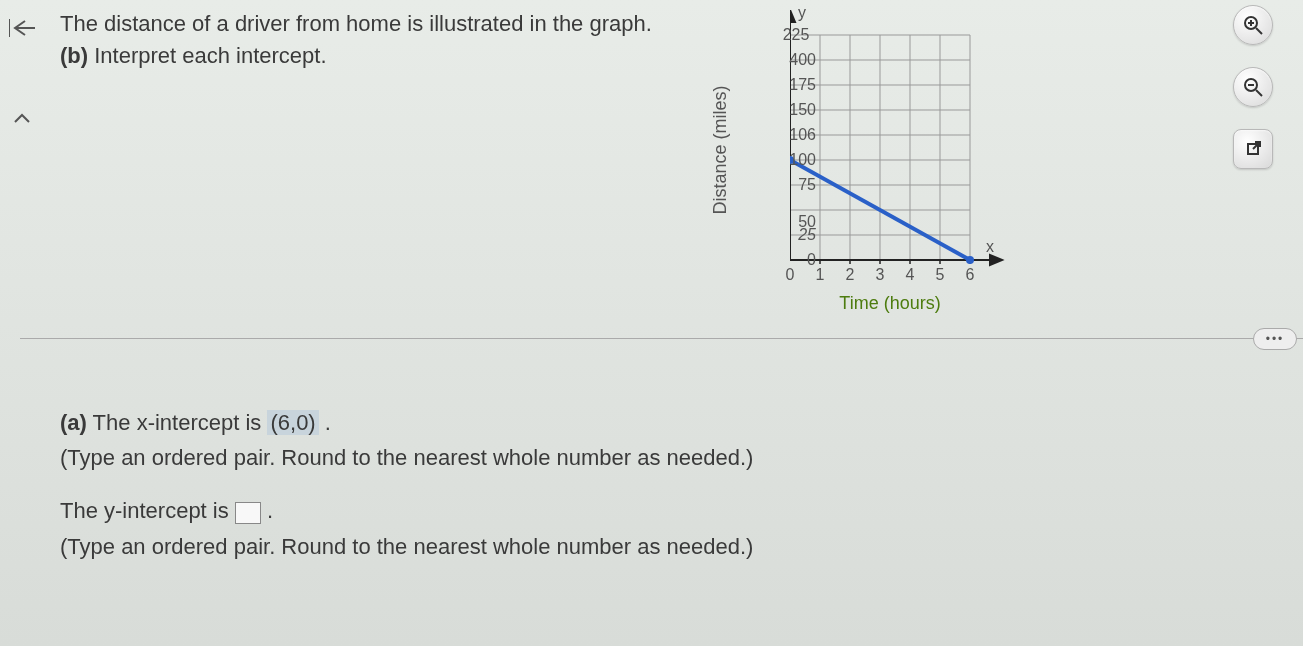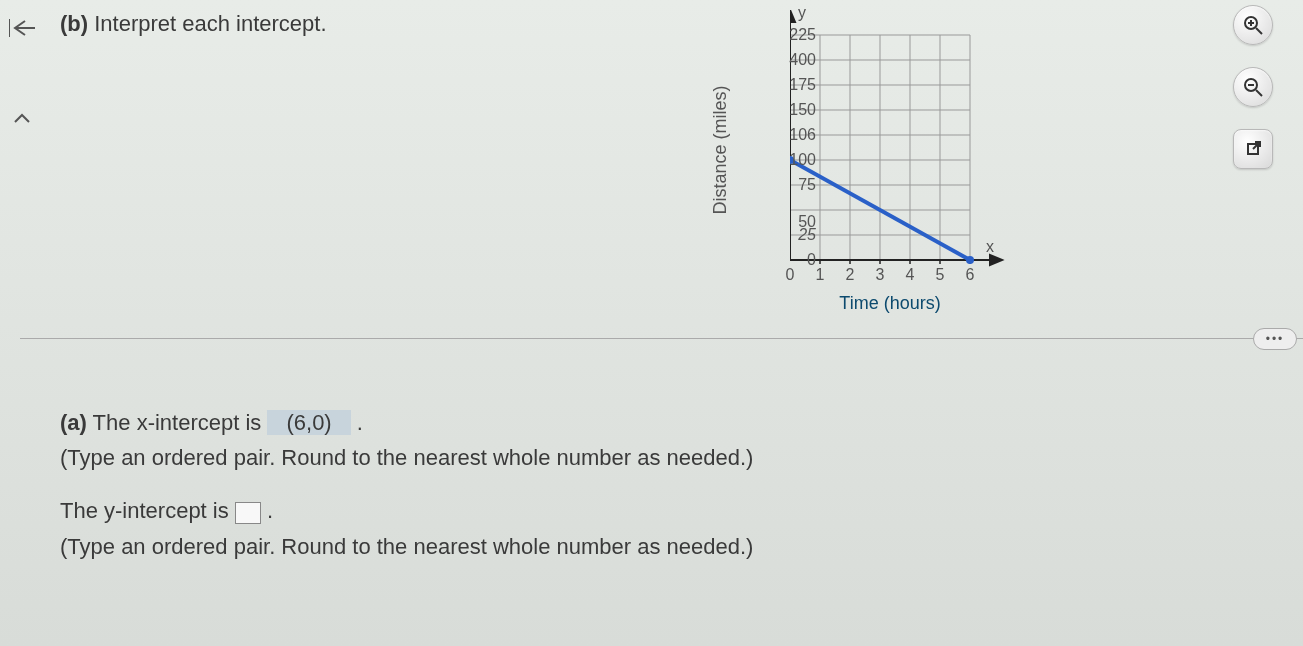--- a/index.html
+++ b/index.html
@@ -50,21 +50,21 @@
     font-size: 18px;
     white-space: nowrap;
     color:#555;
   }
   .xlabel {
     position: absolute;
     left: 170px;
     top: 293px;
     transform: translateX(-50%);
     font-size: 18px;
-    color:#0c4a6e;
+    color:#4d7c0f;
   }
   .plot {
     position: absolute;
     left: 70px; top: 10px;
     width: 220px; height: 260px;
   }
   .tick-y {
     position: absolute;
     right: 224px;
     font-size: 16px;
@@ -119,21 +119,21 @@
   }
   .answers {
     position: absolute;
     left: 60px;
     top: 405px;
     font-size: 22px;
     line-height: 1.6;
   }
   .filled {
     background: #c8d4dc;
-    padding: 0 19px;
+    padding: 0 3px;
   }
   .blank-box {
     display: inline-block;
     width: 26px; height: 22px;
     border: 1px solid #888;
     vertical-align: middle;
     background: #f8f8f8;
   }
   .axis-label-y {
     position:absolute;
@@ -158,20 +158,21 @@
   </div>
   <div class="rail-icon" style="top:108px">
     <svg width="18" height="12" viewBox="0 0 18 12">
         <path d="M2 10 L9 3 L16 10" stroke="#555" stroke-width="2" fill="none"></path>
       </svg>
   </div>
 </div>
 
 <div class="content">
   <div class="prompt">
+    <div>The distance of a driver from home is illustrated in the graph.</div>
     <div><b>(b)</b> Interpret each intercept.</div>
   </div>
 </div>
 
 <div class="chart-wrap">
   <div class="ylabel">Distance (miles)</div>
   <div class="xlabel">Time (hours)</div>
   <div class="plot">
     <svg width="220" height="260" viewBox="0 0 220 260">
 
@@ -234,21 +235,21 @@
   <div id="xticks"></div>
 <div class="tick-y" style="top: 260px;">0</div>
     <div class="tick-y" style="top: 235px; font-style: italic;">25</div>
     <div class="tick-y" style="top: 210px; margin-top: 12px;">50</div>
     <div class="tick-y" style="top: 185px;">75</div>
     <div class="tick-y" style="top: 160px;">100</div>
     <div class="tick-y" style="top: 135px;">106</div>
     <div class="tick-y" style="top: 110px;">150</div>
     <div class="tick-y" style="top: 85px;">175</div>
     <div class="tick-y" style="top: 60px;">400</div>
-    <div class="tick-y" style="top: 35px;">225</div>
+    <div class="tick-y" style="top: 35px; text-align: center;">225</div>
     <div class="tick-x" style="left: 70px;">0</div>
     <div class="tick-x" style="left: 100px;">1</div>
     <div class="tick-x" style="left: 130px;">2</div>
     <div class="tick-x" style="left: 160px;">3</div>
     <div class="tick-x" style="left: 190px;">4</div>
     <div class="tick-x" style="left: 220px;">5</div>
     <div class="tick-x" style="left: 250px;">6</div>
   </div>
 
 <div class="tools">

